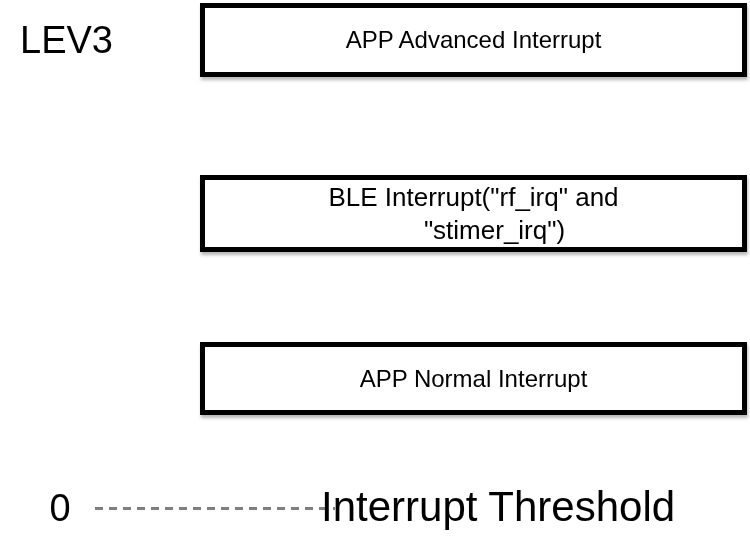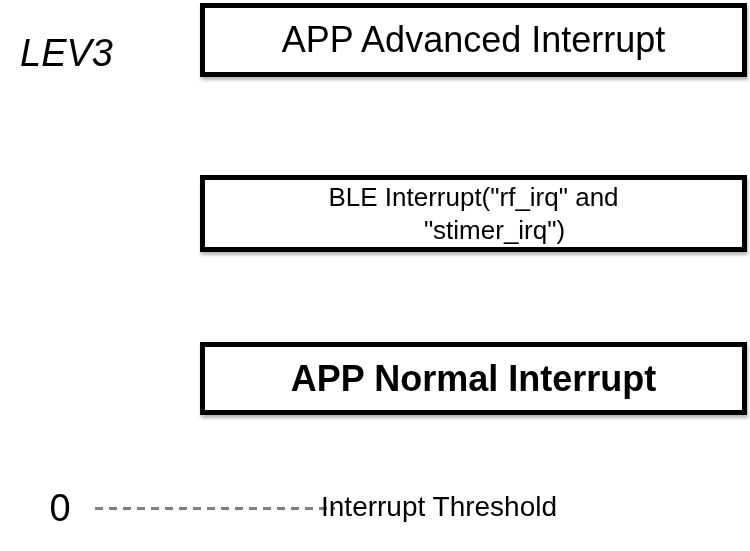--- a/index.html
+++ b/index.html
@@ -18,44 +18,44 @@
   }
   .level-label {
     position: absolute;
     left: 20px;
     width: 120px;
     display: flex;
     align-items: center;
     font-size: 38px;
     color: #000000;
   }
-  .label-lev3 { top: 16px;   height: 74px; font-style: italic; }
+  .label-lev3 { top: 3px;   height: 74px; }
   .label-lev2 { top: 175px; height: 77px; }
   .label-lev1 { top: 342px; height: 73px; }
 
   .box {
     position: absolute;
     left: 200px;
     width: 547px;
     border: 5px solid #000000;
     box-sizing: border-box;
     background: #ffffff;
     box-shadow: 1px 3px 3px rgba(128,128,128,0.55);
     display: flex;
     flex-direction: column;
     align-items: center;
     justify-content: center;
     text-align: center;
   }
   .box-lev3 { top: 3px;   height: 74px; }
   .box-lev2 { top: 175px; height: 77px; }
-  .box-lev1 { top: 342px; height: 73px; font-weight: bold; }
+  .box-lev1 { top: 342px; height: 73px; }
 
   .box-text {
-    font-size: 36px;
+    font-size: 24px;
     line-height: 40px;
     color: #000000;
     white-space: nowrap;
   }
   .box-text-small {
     font-size: 26px;
     line-height: 33px;
     color: #000000;
     white-space: nowrap;
   }
@@ -76,21 +76,21 @@
     left: 95px;
     top: 507px;
     width: 240px;
     height: 3px;
     background-image: repeating-linear-gradient(90deg, #7f7f7f 0px, #7f7f7f 8px, transparent 8px, transparent 14px);
   }
   .threshold-label {
     position: absolute;
     left: 321px;
     top: 485px;
-    font-size: 28px;
+    font-size: 42px;
     line-height: 44px;
     color: #000000;
     white-space: nowrap;
   }
 </style>
 </head>
 <body>
 
 <div class="canvas">
 

